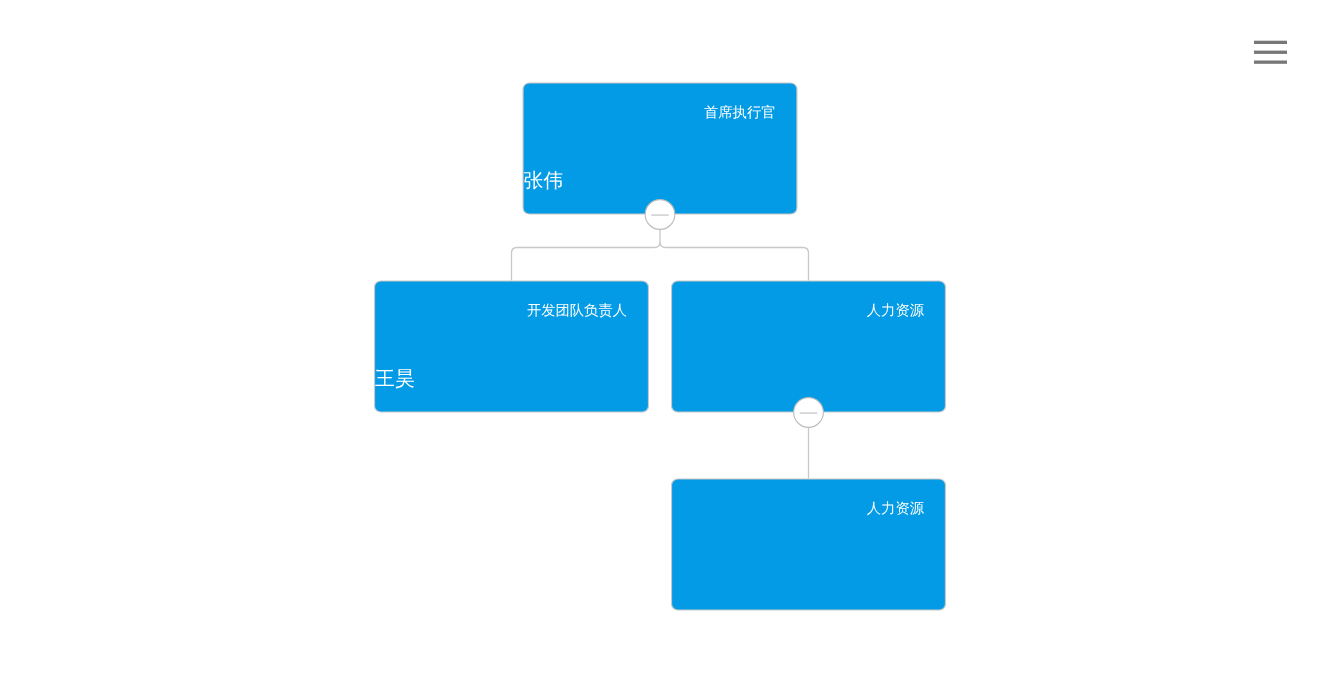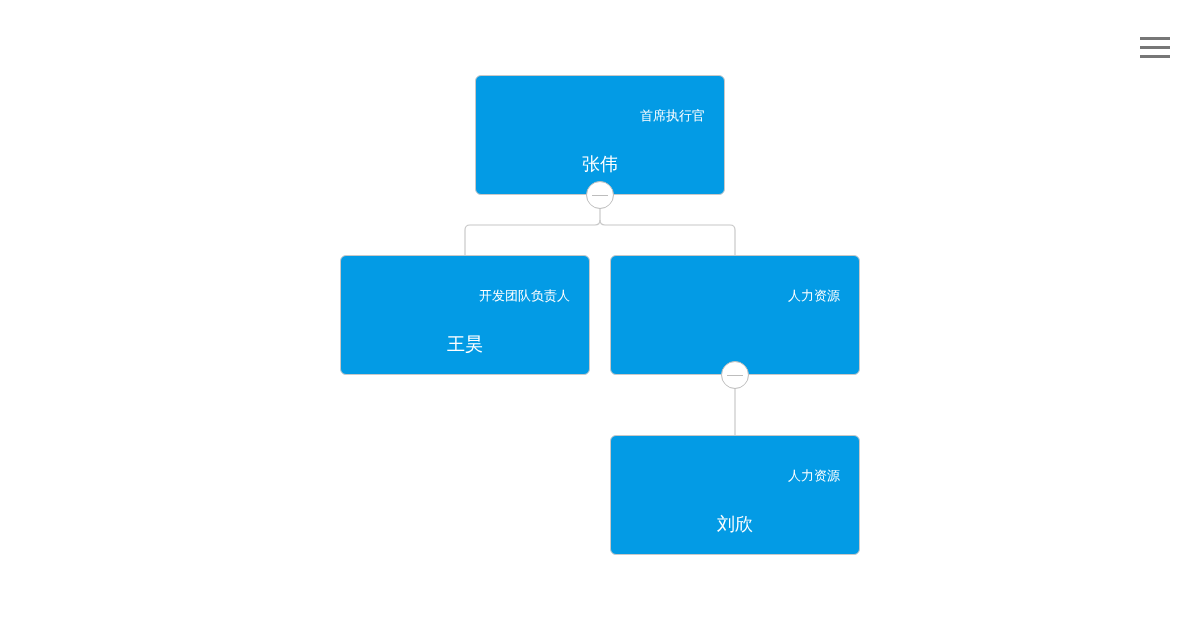--- a/index.html
+++ b/index.html
@@ -2,22 +2,22 @@
 <html style="--node-color: #039BE5;"><head>
 <meta charset="utf-8">
 <style>
   html, body { margin:0; padding:0; }
   body { width:1200px; height:630px; background:#ffffff; position:relative; overflow:hidden;
          font-family:"DejaVu Sans","Liberation Sans",sans-serif; }
   .menu { position:absolute; left:1140px; top:37px; width:30px; height:22px; cursor:pointer; }
   .menu span { position:absolute; left:0; width:30px; height:3px; background:#777777; }
   .node { position:absolute; width:248px; height:118px; background:var(--node-color);
           border:1px solid #c8c8c8; border-radius:6px; color:#fff; box-sizing:content-box; cursor:pointer; }
-  .node .title { position:absolute; right:19px; top:31px; font-size:13px; }
-  .node .name { position:absolute; left:0; right:0; top:76px; text-align:center; font-size:18px; }
+  .node .title { position:absolute; right:19px; top:17px; font-size:13px; }
+  .node .name { position:absolute; left:0; right:0; top:76px; font-size:18px; }
   .toggle { position:absolute; width:28px; height:28px; border:1px solid #bdbdbd; border-radius:50%;
             background:#fff; box-sizing:border-box; cursor:pointer; }
   .toggle::after { content:""; position:absolute; left:5px; right:5px; top:13px; height:1px; background:#bdbdbd; }
   svg.links { position:absolute; left:0; top:0; }
 </style>
 </head>
 <body>
 
 <div class="menu">
   <span style="top:0"></span>
@@ -42,14 +42,13 @@
   <div class="name">王昊</div>
 </div>
 
 <div class="node" style="left:610px; top:255px;">
   <div class="title">人力资源</div>
 </div>
 <div class="toggle" style="left:721px; top:361px;"></div>
 
 <div class="node" style="left:610px; top:435px;">
   <div class="title">人力资源</div>
-  <div class="name">刘欣</div>
 </div>
 
 </body></html>

